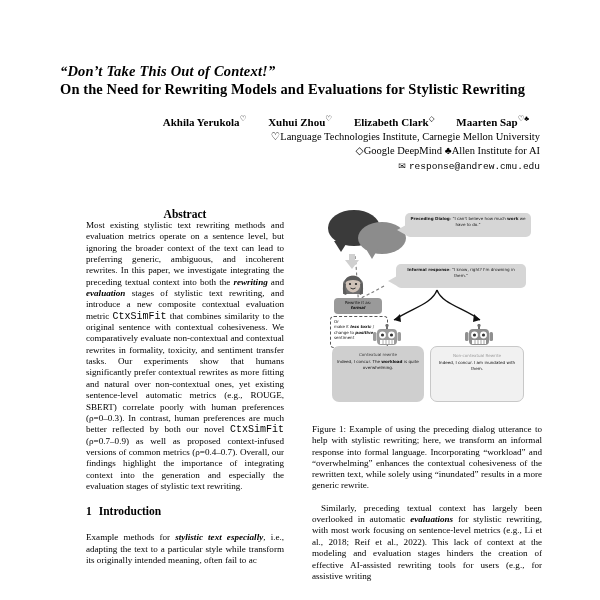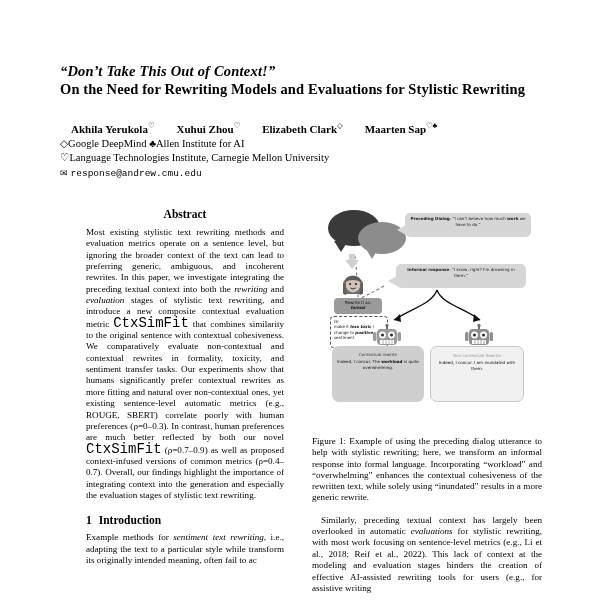--- a/index.html
+++ b/index.html
@@ -42,23 +42,23 @@
     font-family: "Liberation Serif", serif;
     font-weight: bold;
     font-size: 14.5px;
     line-height: 19px;
     letter-spacing: 0.1px;
   }
   
   .authors {
     position: absolute;
     left: 60px;
-    top: 118px;
+    top: 111px;
     width: 480px;
-    text-align: left;
+    text-align: right;
   }
   .author-row {
     font-size: 11px;
     font-weight: bold;
     line-height: 16px;
     white-space: nowrap;
   }
   .author-row .author {
     display: inline-block;
     margin: 0 11px;
@@ -94,58 +94,58 @@
   .col-right {
     position: absolute;
     left: 312px;
     top: 208px;
     width: 230px;
   }
   .abstract-heading {
     text-align: center;
     font-size: 11.5px;
     font-weight: bold;
-    margin-bottom: 7px;
+    margin-bottom: 0;
   }
   p.body {
     font-size: 9.1px;
     line-height: 11.35px;
     text-align: justify;
     margin: 0;
     text-indent: 0;
     hyphens: auto;
     -webkit-hyphens: auto;
   }
   p.body.indent {
     text-indent: 9px;
   }
   .mono {
     font-family: "Liberation Mono", monospace;
-    font-size: 14px;
-  }
-  .ital { font-style: italic; }
+    font-size: 10px;
+  }
+  .ital { font-style: italic; font-weight: bold; }
   .section-heading {
     font-size: 11.5px;
     font-weight: bold;
     margin-top: 13px;
-    margin-bottom: 6px;
+    margin-bottom: 15px;
   }
   .section-heading .num { margin-right: 7px; }
   
   .figure {
     position: relative;
     width: 230px;
     height: 212px;
     overflow: hidden;
   }
   .fig-caption {
     font-size: 9.1px;
     line-height: 11.3px;
     text-align: justify;
-    margin-top: 16px;
+    margin-top: 4px;
   }
   
   .bubble-dark {
     position: absolute;
     background: #3a3a3a;
     border-radius: 50%;
   }
   .bubble-mid {
     position: absolute;
     background: #8c8c8c;
@@ -232,32 +232,32 @@
 
   <div class="title-block">
     <div class="title-line1">“Don’t Take This Out of Context!”</div>
     <div class="title-line2">On the Need for Rewriting Models and Evaluations for Stylistic Rewriting</div>
   </div>
 
   <div class="authors">
     <div class="author-row">
       <span class="author"><span>Akhila Yerukola</span><span class="sym">♡</span></span><span class="author"><span>Xuhui Zhou</span><span class="sym">♡</span></span><span class="author"><span>Elizabeth Clark</span><span class="sym">◇</span></span><span class="author"><span>Maarten Sap</span><span class="sym">♡♣</span></span>
     </div>
+    <div class="aff">♡Language Technologies Institute, Carnegie Mellon University</div>
     <div class="aff">◇Google DeepMind ♣Allen Institute for AI</div>
-    <div class="aff">♡Language Technologies Institute, Carnegie Mellon University</div>
     <div class="email-row"><span class="envelope">✉</span><span>response@andrew.cmu.edu</span></div>
   </div>
 
   <div class="col-left">
     <div class="abstract-heading">Abstract</div>
     <p class="body"><span>Most existing stylistic text rewriting methods and evaluation metrics operate on a sentence level, but ignoring the broader context of the text can lead to preferring generic, ambiguous, and incoherent rewrites. In this paper, we investigate integrating the preceding textual context into both the </span><span class="ital">rewriting</span><span> and </span><span class="ital">evaluation</span><span> stages of stylistic text rewriting, and introduce a new composite contextual evaluation metric </span><span class="mono">CtxSimFit</span><span> that combines similarity to the original sentence with contextual cohesiveness. We comparatively evaluate non-contextual and contextual rewrites in formality, toxicity, and sentiment transfer tasks. Our experiments show that humans significantly prefer contextual rewrites as more fitting and natural over non-contextual ones, yet existing sentence-level automatic metrics (e.g., ROUGE, SBERT) correlate poorly with human preferences (ρ=0–0.3). In contrast, human preferences are much better reflected by both our novel </span><span class="mono">CtxSimFit</span><span> (ρ=0.7–0.9) as well as proposed context-infused versions of common metrics (ρ=0.4–0.7). Overall, our findings highlight the importance of integrating context into the generation and especially the evaluation stages of stylistic text rewriting.</span></p>
 
     <div class="section-heading"><span class="num">1</span><span>Introduction</span></div>
 
-    <p class="body"><span>Example methods for </span><span class="ital">sentiment text rewriting</span><span>, i.e., adapting the text to a particular style while transform its originally intended meaning, often fail to ac</span></p>
+    <p class="body"><span>Example methods for </span><span class="ital">stylistic text especially</span><span>, i.e., adapting the text to a particular style while transform its originally intended meaning, often fail to ac</span></p>
   </div>
 
   <div class="col-right">
 
     <div class="figure">
 
       <svg class="fig-svg" viewBox="0 0 230 212">
 
         <path d="M43 48 C 46 70, 44 95, 52 118 C 60 140, 66 150, 72 160" stroke="#7a7a7a" stroke-width="1.1" fill="none" stroke-dasharray="3,2.5"></path>
 

